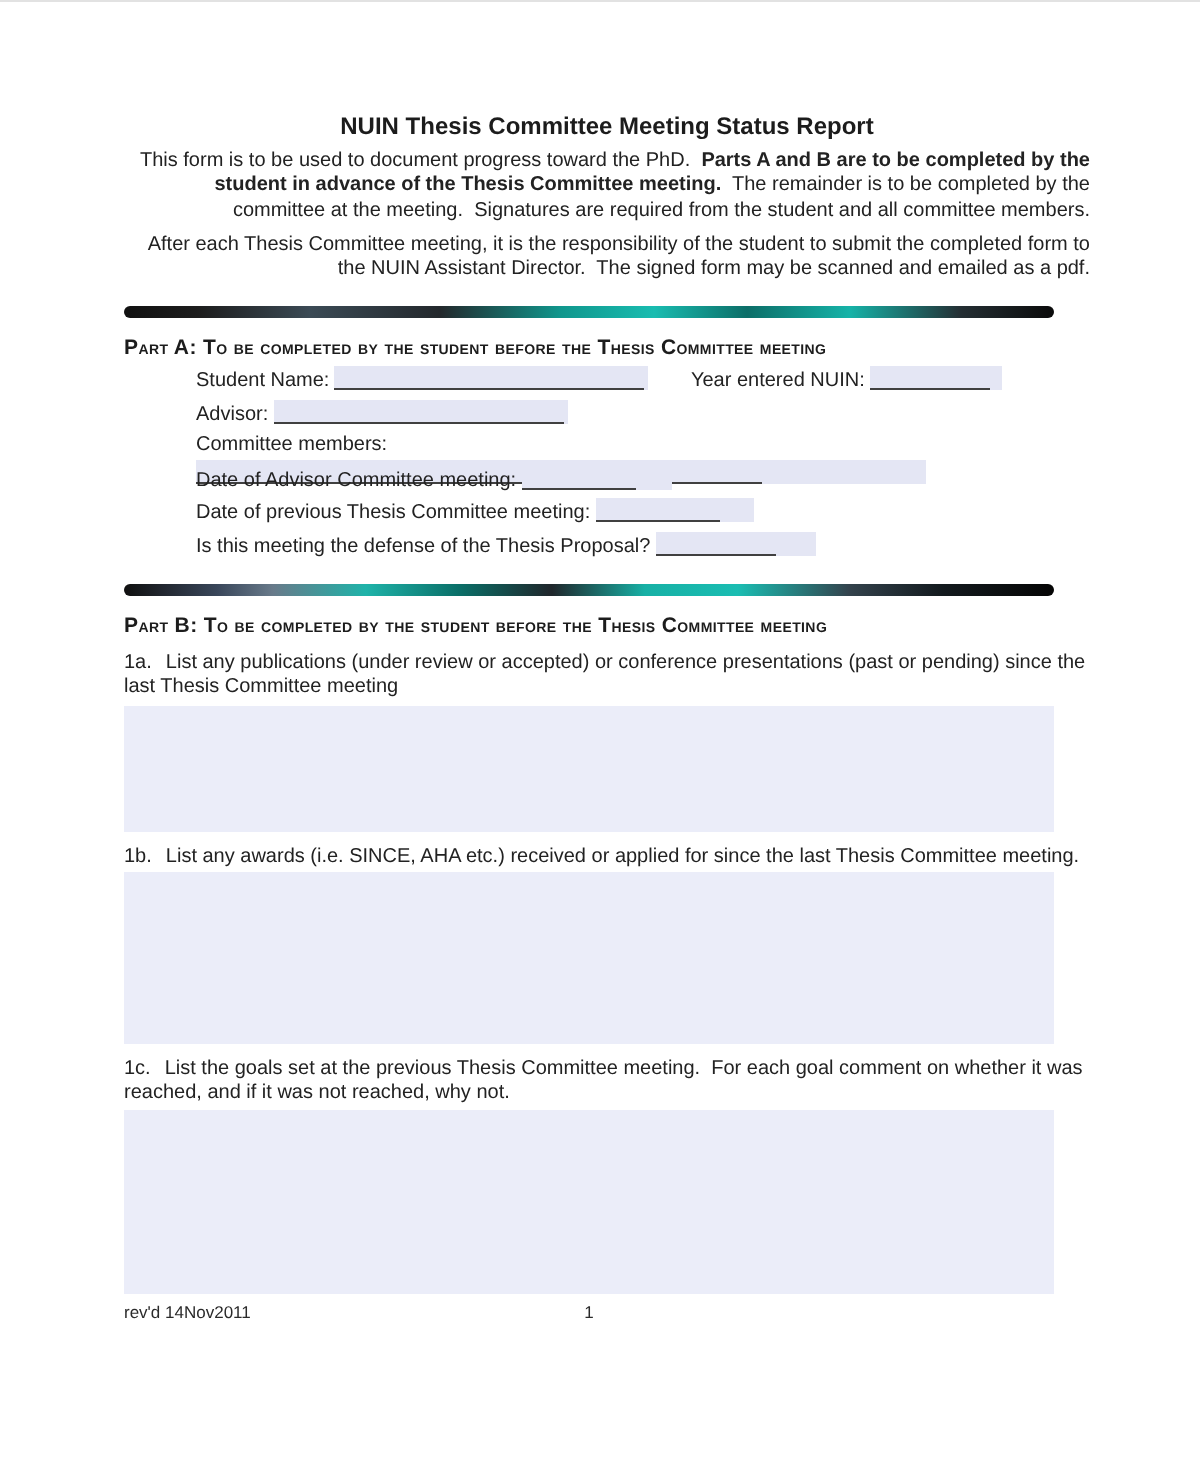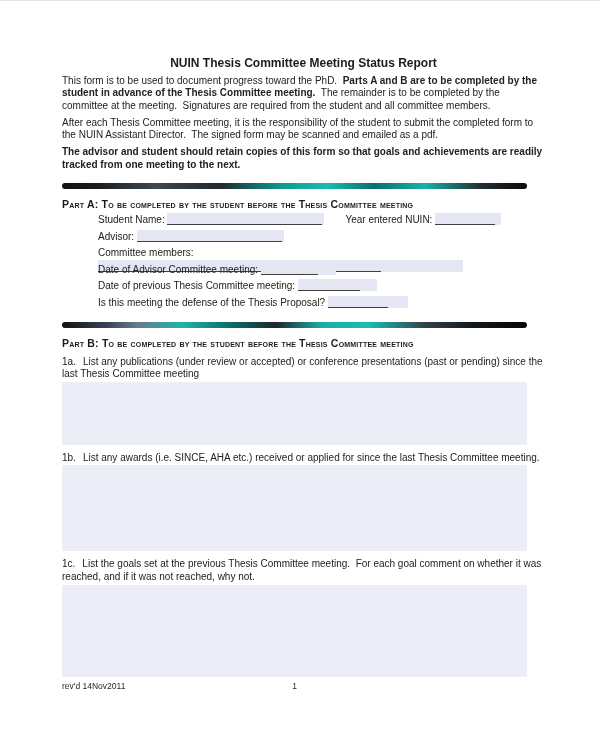--- a/index.html
+++ b/index.html
@@ -13,21 +13,21 @@
   .page {
     width:600px; height:730px;
     padding:55px 55px 0 62px;
     box-sizing:border-box;
     font-size:10px; line-height:12.3px;
   }
   .doc-title {
     margin:0; text-align:center;
     font-size:12px; line-height:14px; font-weight:bold; color:#1c1c1c;
   }
-  .intro p { margin:5px 0 0 0; white-space:pre-wrap; }
+  .intro p { margin:5px 0 0 0; white-space:pre-wrap;text-align:right; }
   .bold { font-weight:bold; }
 
   .divider {
     width:465px; height:6px; border-radius:3px; margin-top:12px;
   }
   .divider.bar-a {
     background:linear-gradient(90deg,#111 0%,#1d1d1d 8%,#3b4a55 20%,#23282c 34%,
       #10978d 47%,#19bcb0 57%,#0c6e68 67%,#16b3a8 78%,#242e33 90%,#0b0b0b 100%);
   }
   .divider.bar-b {
@@ -66,21 +66,20 @@
 </head>
 <body>
 
 <div class="page">
 
   <h1 class="doc-title">NUIN Thesis Committee Meeting Status Report</h1>
 
   <div class="intro">
     <p><span>This form is to be used to document progress toward the PhD.  </span><span class="bold">Parts A and B are to be completed by the student in advance of the Thesis Committee meeting.</span><span>  The remainder is to be completed by the committee at the meeting.  Signatures are required from the student and all committee members.</span></p>
     <p>After each Thesis Committee meeting, it is the responsibility of the student to submit the completed form to the NUIN Assistant Director.  The signed form may be scanned and emailed as a pdf.</p>
-    <p class="bold">The advisor and student should retain copies of this form so that goals and achievements are readily tracked from one meeting to the next.</p>
   </div>
 
   <div class="divider bar-a"></div>
 
   <div class="part-heading">Part A: To be completed by the student before the Thesis Committee meeting</div>
 
   <div class="fields">
     <div class="field-row">
       <span class="lbl">Student Name: </span><span class="blank" style="width:157px"><i style="width:155px"></i></span><span class="gap"></span><span class="lbl">Year entered NUIN: </span><span class="blank" style="width:66px"><i style="width:60px"></i></span>
     </div>

